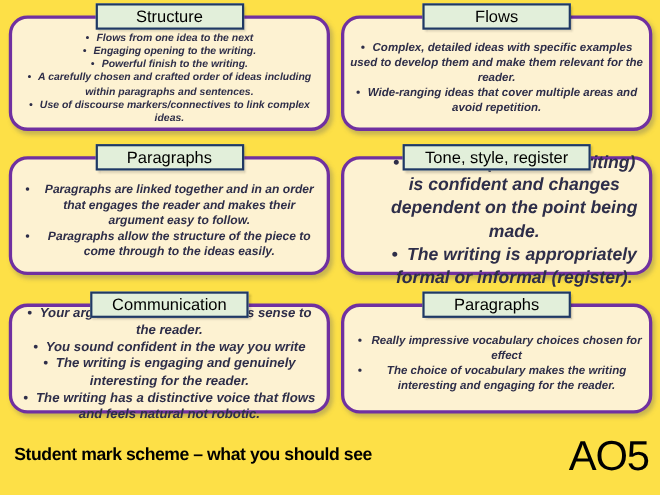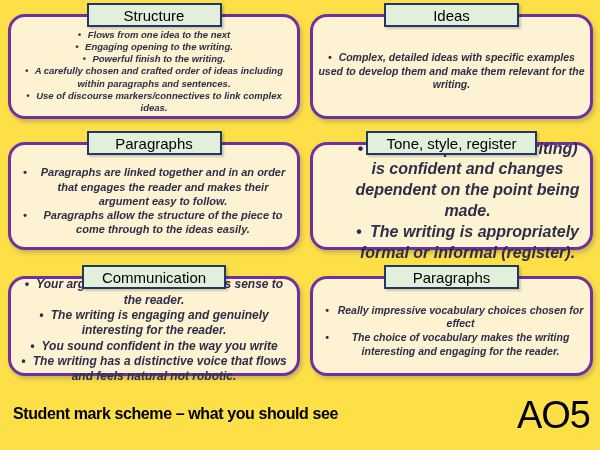--- a/index.html
+++ b/index.html
@@ -107,23 +107,24 @@
     <div class="card-header">Structure</div>
     <div class="card-body">
           <div class="bullet-item"><span class="dot">•</span> <span class="txt">Flows from one idea to the next</span></div>
           <div class="bullet-item"><span class="dot">•</span> <span class="txt">Engaging opening to the writing.</span></div>
           <div class="bullet-item"><span class="dot">•</span> <span class="txt">Powerful finish to the writing.</span></div>
           <div class="bullet-item"><span class="dot">•</span> <span class="txt">A carefully chosen and crafted order of ideas including within paragraphs and sentences.</span></div>
           <div class="bullet-item"><span class="dot">•</span> <span class="txt">Use of discourse markers/connectives to link complex ideas.</span></div>
         </div>
   </div>
       <div class="card card-ideas style-inline">
-    <div class="card-header">Ideas</div>
+    <div class="card-header">Flows</div>
     <div class="card-body">
-          <div class="bullet-item"><span class="dot">•</span> <span class="txt">Complex, detailed ideas with specific examples used to develop them and make them relevant for the writing.</span></div>
+          <div class="bullet-item"><span class="dot">•</span> <span class="txt">Complex, detailed ideas with specific examples used to develop them and make them relevant for the reader.</span></div>
+          <div class="bullet-item"><span class="dot">•</span> <span class="txt">Wide-ranging ideas that cover multiple areas and avoid repetition.</span></div>
         </div>
   </div>
       <div class="card card-paragraphs style-edge">
     <div class="card-header">Paragraphs</div>
     <div class="card-body">
           <div class="bullet-item">
             <span class="dot">•</span> 
             <span class="txt">Paragraphs are linked together and in an order that engages the reader and makes their argument easy to follow.</span>
           </div>
           <div class="bullet-item">
@@ -136,22 +137,22 @@
     <div class="card-header">Tone, style, register</div>
     <div class="card-body">
           <div class="bullet-item"><span class="dot">•</span> <span class="txt">The tone (sound of writing) is confident and changes dependent on the point being made.</span></div>
           <div class="bullet-item"><span class="dot">•</span> <span class="txt">The writing is appropriately formal or informal (register).</span></div>
         </div>
   </div>
       <div class="card card-communication style-inline">
     <div class="card-header">Communication</div>
     <div class="card-body">
           <div class="bullet-item"><span class="dot">•</span> <span class="txt">Your argument is clear and makes sense to the reader.</span></div>
+          <div class="bullet-item"><span class="dot">•</span> <span class="txt">You sound confident in the way you write</span></div>
           <div class="bullet-item"><span class="dot">•</span> <span class="txt">The writing is engaging and genuinely interesting for the reader.</span></div>
-          <div class="bullet-item"><span class="dot">•</span> <span class="txt">You sound confident in the way you write</span></div>
           <div class="bullet-item"><span class="dot">•</span> <span class="txt">The writing has a distinctive voice that flows and feels natural not robotic.</span></div>
         </div>
   </div>
       <div class="card card-vocabulary style-edge">
     <div class="card-header">Paragraphs</div>
     <div class="card-body">
           <div class="bullet-item">
             <span class="dot">•</span> 
             <span class="txt">Really impressive vocabulary choices chosen for effect</span>
           </div>

